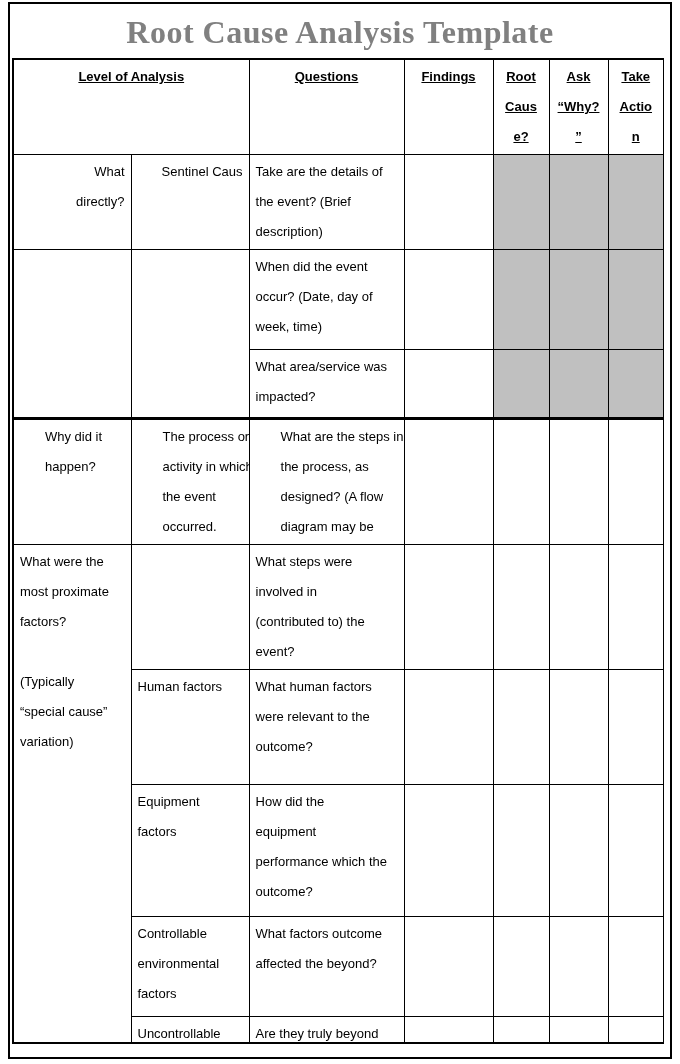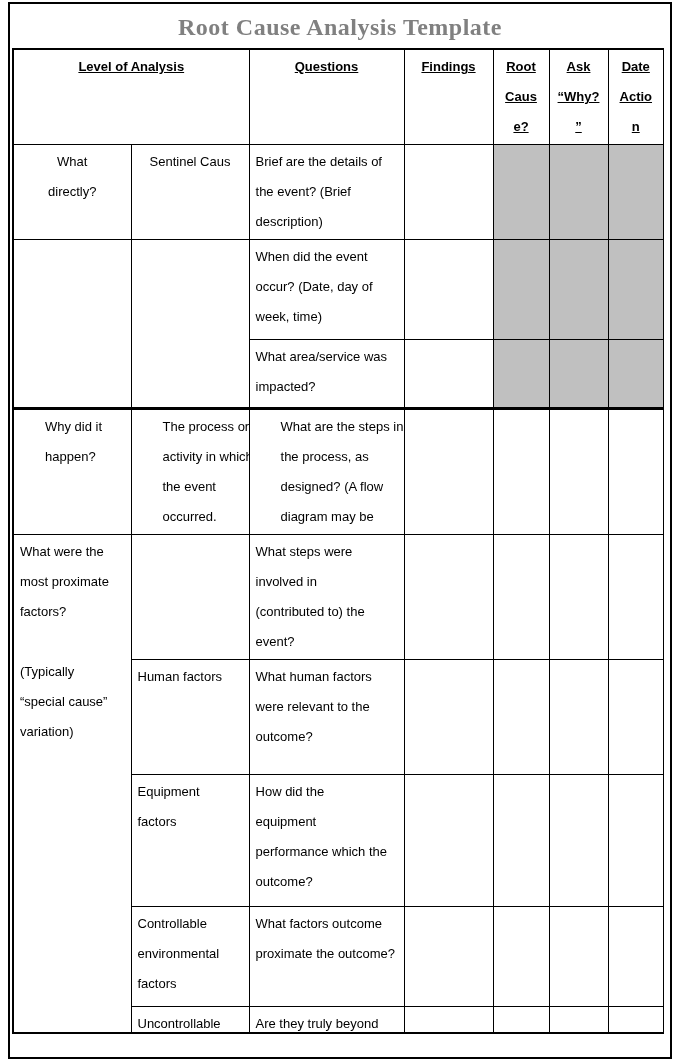--- a/index.html
+++ b/index.html
@@ -8,41 +8,41 @@
     width: 680px; height: 1064px; position: relative; overflow: hidden;
     font-family: "Liberation Sans", "DejaVu Sans", sans-serif;
   }
   .page {
     position: absolute; left: 8px; top: 2px; width: 664px; height: 1057px;
     border: 2px solid var(--border, #000); background: #fff; overflow: hidden;
   }
   .title {
     margin-top: 10px; text-align: center;
     font-family: "Liberation Serif", "DejaVu Serif", serif;
-    font-weight: bold; font-size: 24px; letter-spacing: 0.5px;
+    font-weight: bold; font-size: 32px; letter-spacing: 0.5px;
     color: var(--title-text, #808080);
   }
   .table-clip {
     margin: 7px 0 16px 2px; width: 652px; height: 986px;
     overflow: hidden; border-bottom: 2px solid var(--border, #000);
   }
   table.rca {
     border-collapse: collapse; table-layout: fixed; width: 651px;
     border: 2px solid var(--border, #000);
   }
   .rca th, .rca td {
     border: 1px solid var(--border, #000);
     vertical-align: top; padding: 2px 6px;
     font-size: 13px; line-height: 30px; text-align: left;
     font-weight: normal; overflow: hidden; color: #000;
   }
   .rca th { text-align: center; font-weight: bold; }
   .line { min-height: 30px; white-space: nowrap; }
   .rca th .line { text-decoration: underline; }
-  td.ctr { text-align: center; }
+  td.ctr { text-align: right; }
   td.shade { background: var(--shaded-cell, #c0c0c0); }
   tr.thick > td { border-top: 3px solid var(--border, #000); padding-left: 31px; }
 </style>
 </head>
 <body>
 
 <div class="page">
   <div class="title">Root Cause Analysis Template</div>
 
   <div class="table-clip">
@@ -72,36 +72,36 @@
               <div class="line">Root</div>
               <div class="line">Caus</div>
               <div class="line">e?</div>
             </th>
         <th>
               <div class="line">Ask</div>
               <div class="line">“Why?</div>
               <div class="line">”</div>
             </th>
         <th>
-              <div class="line">Date</div>
+              <div class="line">Take</div>
               <div class="line">Actio</div>
               <div class="line">n</div>
             </th>
       </tr>
 
       <tr style="height:95px">
         <td class="ctr">
               <div class="line">What</div>
               <div class="line">directly?</div>
             </td>
         <td class="ctr">
               <div class="line">Sentinel Caus</div>
             </td>
         <td>
-              <div class="line">Brief are the details of</div>
+              <div class="line">Take are the details of</div>
               <div class="line">the event? (Brief</div>
               <div class="line">description)</div>
             </td>
         <td></td>
         <td class="shade"></td>
         <td class="shade"></td>
         <td class="shade"></td>
       </tr>
 
       <tr style="height:100px">
@@ -208,21 +208,21 @@
       </tr>
 
       <tr style="height:100px">
         <td>
               <div class="line">Controllable</div>
               <div class="line">environmental</div>
               <div class="line">factors</div>
             </td>
         <td>
               <div class="line">What factors outcome</div>
-              <div class="line">proximate the outcome?</div>
+              <div class="line">affected the beyond?</div>
             </td>
         <td></td>
         <td></td>
         <td></td>
         <td></td>
       </tr>
 
       <tr style="height:95px">
         <td>
               <div class="line">Uncontrollable</div>

